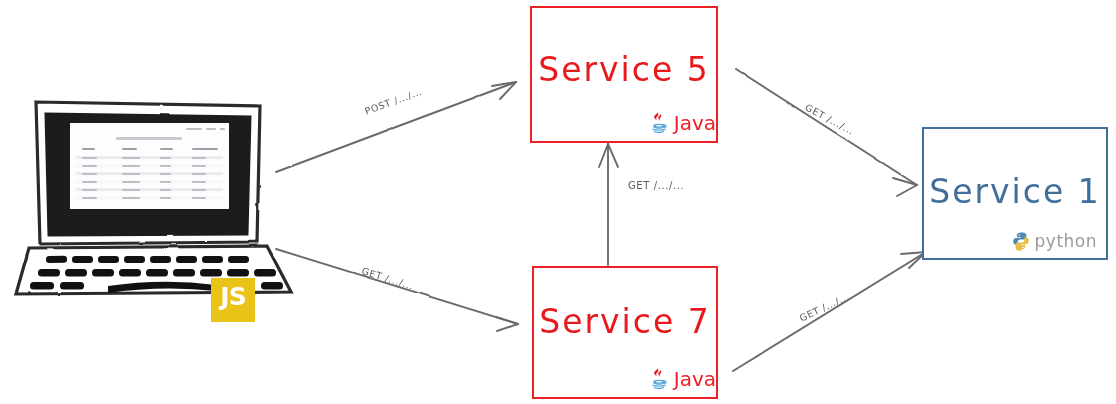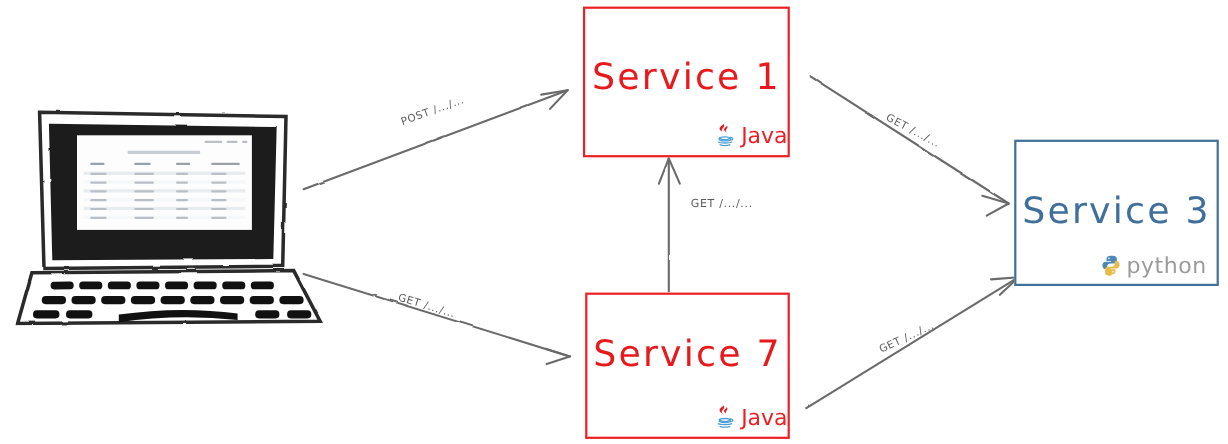--- a/index.html
+++ b/index.html
@@ -30,21 +30,21 @@
 
   
   .logo{position:absolute;display:flex;align-items:center;}
   .javalogo{right:0;bottom:5px;}
   .javalogo .jtext{
     font-family:"DejaVu Sans",sans-serif;font-size:20px;
     color:#ec2024;margin-left:2px;line-height:1;
   }
   .pylogo{right:9px;bottom:7px;}
   .pylogo .ptext{
-    font-family:"DejaVu Sans",sans-serif;font-size:20px;
+    font-family:"DejaVu Sans",sans-serif;font-size:17px;
     color:#9b9b9b;margin-left:4px;line-height:1;letter-spacing:.5px;
   }
 
   
   .alabel{
     position:absolute;
     font-family:"DejaVu Sans",sans-serif;
     font-size:9.5px;color:#5c5c5c;white-space:nowrap;
     letter-spacing:.6px;
   }
@@ -120,21 +120,21 @@
     </g>
   </svg>
 
   <div class="alabel" id="lbl-post">POST /.../...</div>
   <div class="alabel" id="lbl-get-bl">GET /.../...</div>
   <div class="alabel" id="lbl-get-mid">GET /.../...</div>
   <div class="alabel" id="lbl-get-tr">GET /.../...</div>
   <div class="alabel" id="lbl-get-br">GET /.../...</div>
 
   <div class="svc svc-red" id="svc1">
-    <div class="title">Service 1</div>
+    <div class="title">Service 5</div>
     <div class="logo javalogo">
       <svg width="26" height="26" viewBox="0 0 64 64">
         <path d="M28 6c7 6-3 10-3 15 0 3 4 5 4 5s-9-4-9-9c0-5 8-7 8-11z" fill="#e8191c"></path>
         <path d="M36 10c5 5-2 8-2 12 0 2 3 4 3 4s-7-3-7-7c0-4 6-5 6-9z" fill="#e8191c"></path>
         <ellipse cx="32" cy="40" rx="13" ry="4.5" fill="none" stroke="#4a9fd4" stroke-width="3"></ellipse>
         <path d="M21 36c0 4 5 6 11 6s11-2 11-6" fill="none" stroke="#4a9fd4" stroke-width="3"></path>
         <path d="M44 36c4 1 6 2 6 4s-3 3-6 3.5" fill="none" stroke="#4a9fd4" stroke-width="2.6"></path>
         <path d="M16 47c7 3 25 3 32 0" fill="none" stroke="#4a9fd4" stroke-width="3"></path>
         <path d="M20 53c6 2 18 2 24 0" fill="none" stroke="#4a9fd4" stroke-width="3"></path>
       </svg>
@@ -152,21 +152,21 @@
         <path d="M21 36c0 4 5 6 11 6s11-2 11-6" fill="none" stroke="#4a9fd4" stroke-width="3"></path>
         <path d="M44 36c4 1 6 2 6 4s-3 3-6 3.5" fill="none" stroke="#4a9fd4" stroke-width="2.6"></path>
         <path d="M16 47c7 3 25 3 32 0" fill="none" stroke="#4a9fd4" stroke-width="3"></path>
         <path d="M20 53c6 2 18 2 24 0" fill="none" stroke="#4a9fd4" stroke-width="3"></path>
       </svg>
       <span class="jtext">Java</span>
     </div>
   </div>
 
   <div class="svc svc-blue" id="svc3">
-    <div class="title">Service 3</div>
+    <div class="title">Service 1</div>
     <div class="logo pylogo">
       <svg width="20" height="20" viewBox="0 0 64 64">
         <path d="M31 5c-7 0-12 3-12 8v7h13v2H16c-5 0-9 4-9 11s4 11 9 11h5v-8c0-6 4-9 10-9h11c4 0 7-3 7-8V13c0-5-5-8-12-8h-6zm-5 5a2.4 2.4 0 110 4.8A2.4 2.4 0 0126 10z" fill="#4f87b5"></path>
         <path d="M33 59c7 0 12-3 12-8v-7H32v-2h16c5 0 9-4 9-11s-4-11-9-11h-5v8c0 6-4 9-10 9H22c-4 0-7 3-7 8v10c0 5 5 8 12 8h6zm5-5a2.4 2.4 0 110-4.8 2.4 2.4 0 010 4.8z" fill="#e7bd48"></path>
       </svg>
       <span class="ptext">python</span>
     </div>
   </div>
 
   <div id="laptop">
@@ -242,15 +242,18 @@
       <div class="sline" style="left:90px;top:66px;width:11px;"></div>
       <div class="sline" style="left:122px;top:66px;width:14px;"></div>
       <div class="srow" style="top:73px;background:#f6f7f8;"></div>
       <div class="sline" style="left:12px;top:74px;width:15px;"></div>
       <div class="sline" style="left:52px;top:74px;width:18px;"></div>
       <div class="sline" style="left:90px;top:74px;width:11px;"></div>
       <div class="sline" style="left:122px;top:74px;width:14px;"></div>
     </div>
 
     
+    <div id="jsbadge">
+      <div class="jstxt">JS</div>
+    </div>
   </div>
 
 </div>
 
 </body></html>

